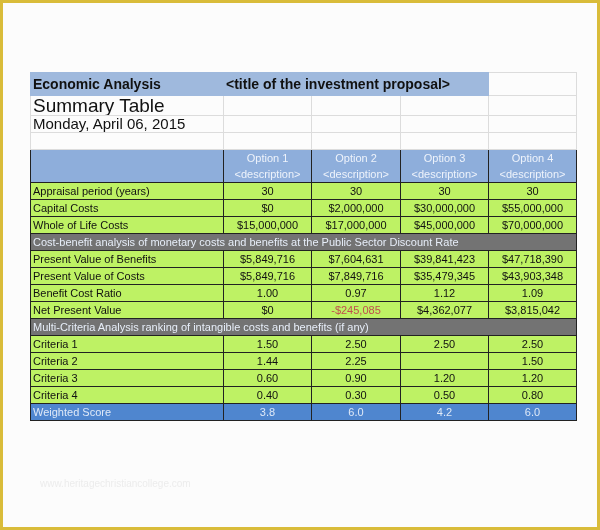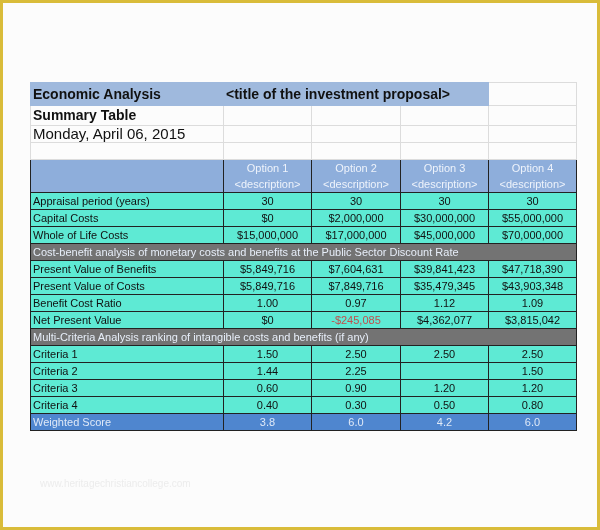--- a/index.html
+++ b/index.html
@@ -6,44 +6,44 @@
   body {
     width:600px; height:530px; position:relative; overflow:hidden;
     background:#fdfdfd;
     font-family:"Liberation Sans", "DejaVu Sans", sans-serif;
   }
   .frame {
     position:absolute; left:0; top:0; width:594px; height:524px;
     border:3px solid #d9bc3a; background:#fcfcfc;
   }
   .sheet {
-    position:absolute; left:30px; top:82px; width:546px;
+    position:absolute; left:30px; top:72px; width:546px;
   }
   table { border-collapse:collapse; table-layout:fixed; width:546px; }
   col.c0 { width:193px; }
   col.c1 { width:88px; }
   col.c2 { width:89px; }
   col.c3 { width:88px; }
   col.c4 { width:88px; }
   td {
     font-size:11px; height:16px; padding:0 2px; line-height:16px;
     white-space:nowrap; overflow:hidden; color:#111;
   }
   .grid td { border:1px solid #dcdcdc; }
   .title-row td { height:22px; line-height:22px; }
   .title-cell { background:#9fb9dd; font-weight:bold; font-size:14px; color:#111; border:1px solid #9fb9dd !important; }
   .summary-row td { height:19px; line-height:19px; }
-  .summary { font-weight:bold; font-size:14px;margin-left:45px; }
+  .summary { font-weight:normal; font-size:19px;margin-left:45px; }
   .date { font-size:15px; }
   .blank-row td { height:16px; }
   .hdr td { background:#8eaedb; color:#eef3fb; text-align:center; border:1px solid #222; height:16px; line-height:16px; }
   .hdr td.hdr-top { border-bottom:none;margin-top:20px; }
   .hdr td.hdr-bot { border-top:none; }
   .hdr td.empty { border-right:1px solid #222; }
-  .data td { border:1px solid #222; background:#5eead4; }
+  .data td { border:1px solid #222; background:#bef264; }
   .data td.num { text-align:center; }
   .section td { background:#737373; color:#e7eef9; border:1px solid #222; font-size:11px; }
   .neg { color:#c0504d !important;margin-top:28px; }
   .score td { background:#4f86cf; color:#dfe9f7; border:1px solid #222; }
   .score td.num { text-align:center; }
   .watermark {
     position:absolute; left:40px; top:478px; font-size:10px; color:#ececec;
   }
 </style>
 </head>

